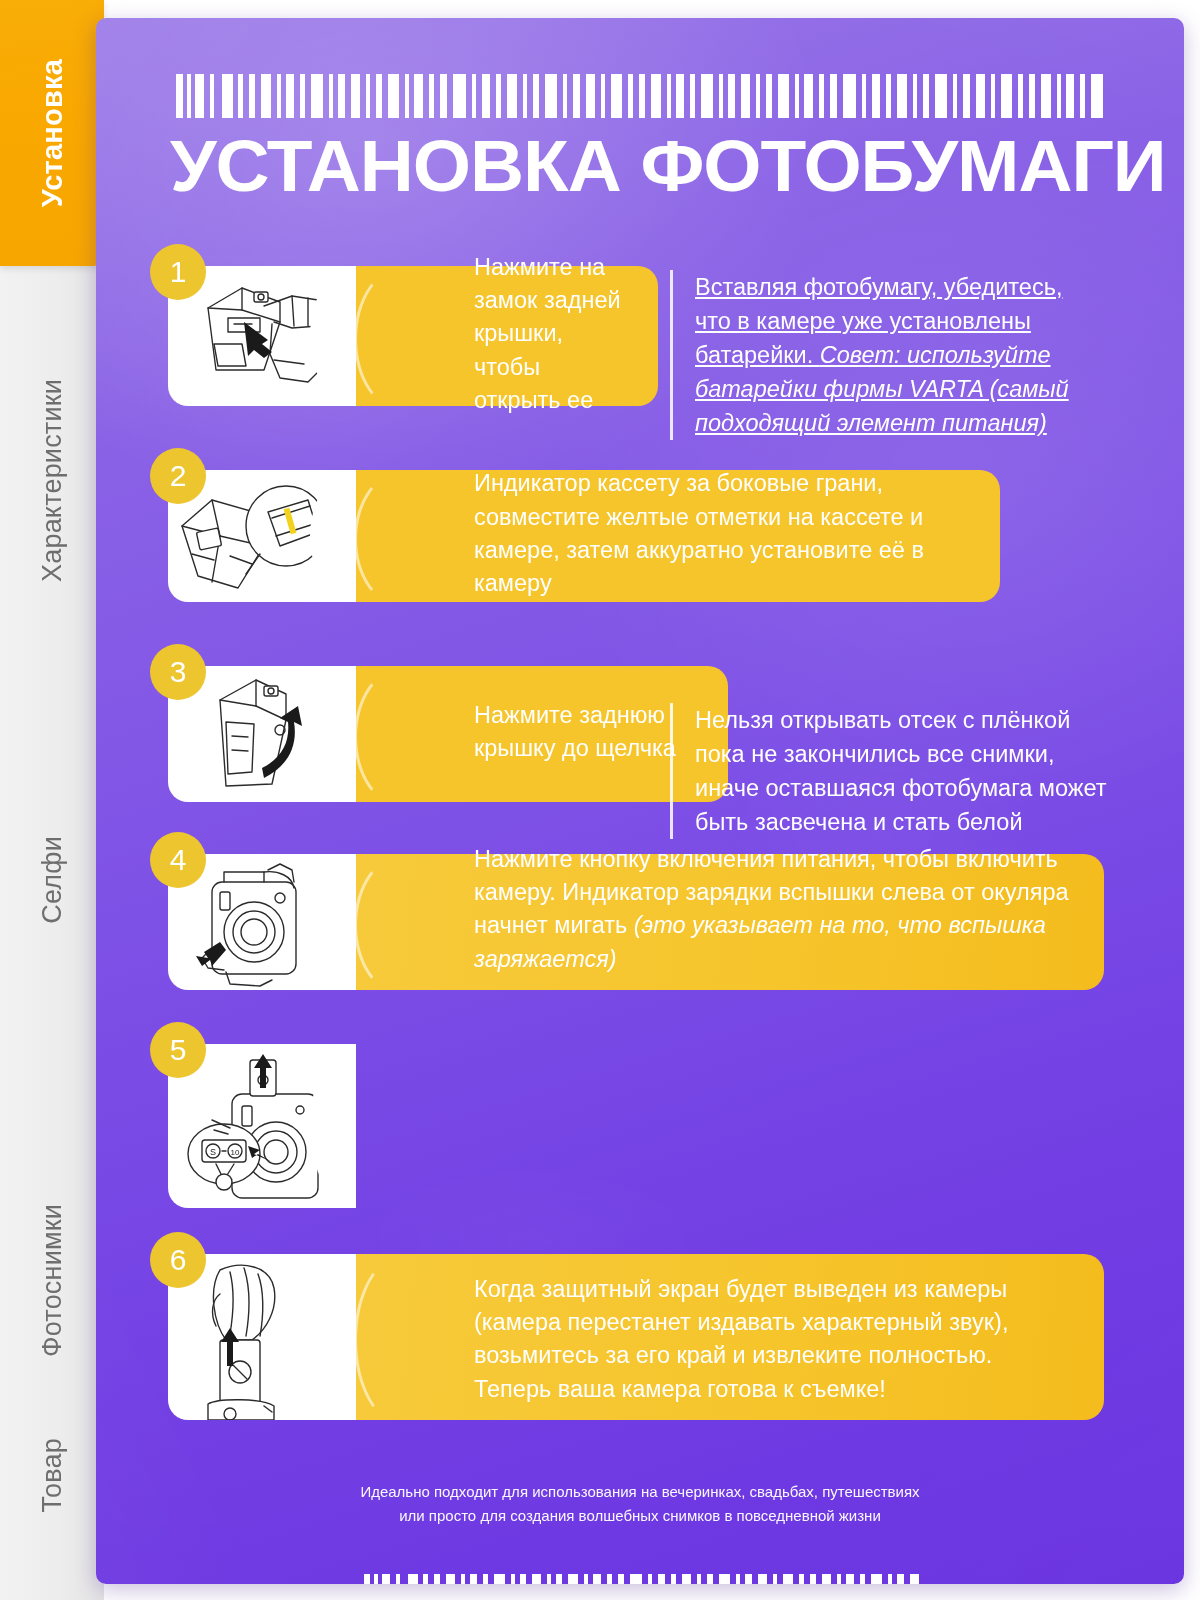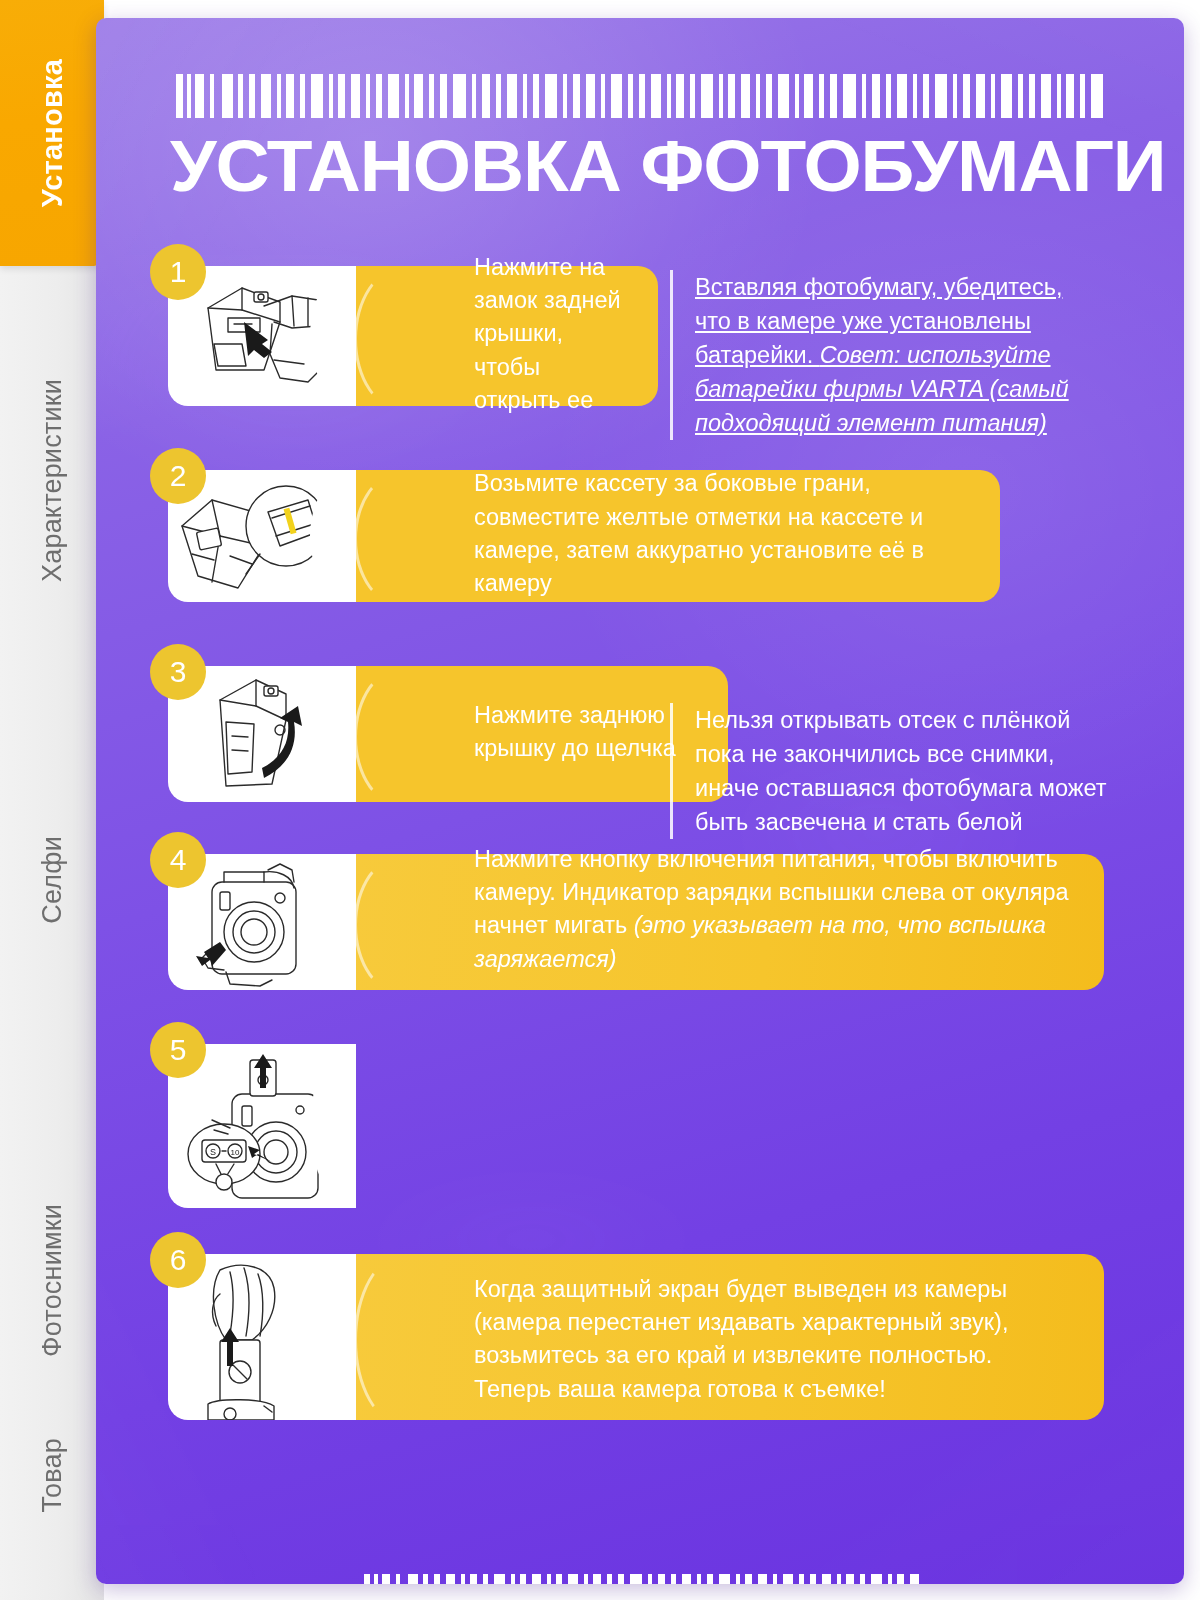--- a/index.html
+++ b/index.html
@@ -380,21 +380,21 @@
               <circle cx="118" cy="56" r="40" fill="#fff"></circle>
               <path d="M92 84 L78 104"></path>
               <path d="M100 42 L140 30 L150 62 L112 76 Z" fill="#fff"></path>
               <path d="M104 48 L142 36"></path>
               <path d="M108 66 L146 54"></path>
             </g>
             <rect x="119" y="38" width="6" height="26" fill="#f2d21c" transform="rotate(-16 122 51)"></rect>
           </svg>
         </div>
       </div>
-      <div class="card-text">Возьмите кассету за боковые грани, совместите желтые отметки на кассете и камере, затем аккуратно установите её в камеру</div>
+      <div class="card-text">Индикатор кассету за боковые грани, совместите желтые отметки на кассете и камере, затем аккуратно установите её в камеру</div>
     </div>
 
     <div class="step-card" style="left:72px; top:648px; width:560px; height:136px;">
       <div class="badge">3</div>
       <div class="card-img">
         <div class="ill">
           <svg viewBox="0 0 188 136" aria-hidden="true">
             <g fill="none" stroke="#2b2b2b" stroke-width="1.4" stroke-linejoin="round" stroke-linecap="round">
               <path d="M52 34 L88 14 L118 28 L118 54 L104 118 L58 120 Z" fill="#fff"></path>
               <path d="M88 14 L88 40 L118 54"></path>
@@ -495,20 +495,24 @@
               <circle cx="62" cy="160" r="6"></circle>
               <path d="M96 152 L104 158"></path>
             </g>
             <path d="M62 74 L71 88 L65 88 L65 112 L59 112 L59 88 L53 88 Z" fill="#1a1a1a"></path>
           </svg>
         </div>
       </div>
       <div class="card-text grad">Когда защитный экран будет выведен из камеры (камера перестанет издавать характерный звук), возьмитесь за его край и извлеките полностью. Теперь ваша камера готова к съемке!</div>
     </div>
 
+    <div id="footer">
+      <div>Идеально подходит для использования на вечеринках, свадьбах, путешествиях</div>
+      <div>или просто для создания волшебных снимков в повседневной жизни</div>
+    </div>
 
     <div class="barcode" id="barcode-bottom">
       <svg width="556" height="44" viewBox="0 0 556 44" aria-hidden="true">
         <g fill="#ffffff">
           <rect x="0" y="0" width="6" height="44"></rect>
             <rect x="10" y="0" width="4" height="44"></rect>
           <rect x="18" y="0" width="8" height="44"></rect>
             <rect x="32" y="0" width="4" height="44"></rect>
           <rect x="44" y="0" width="10" height="44"></rect>
             <rect x="59" y="0" width="5" height="44"></rect>

